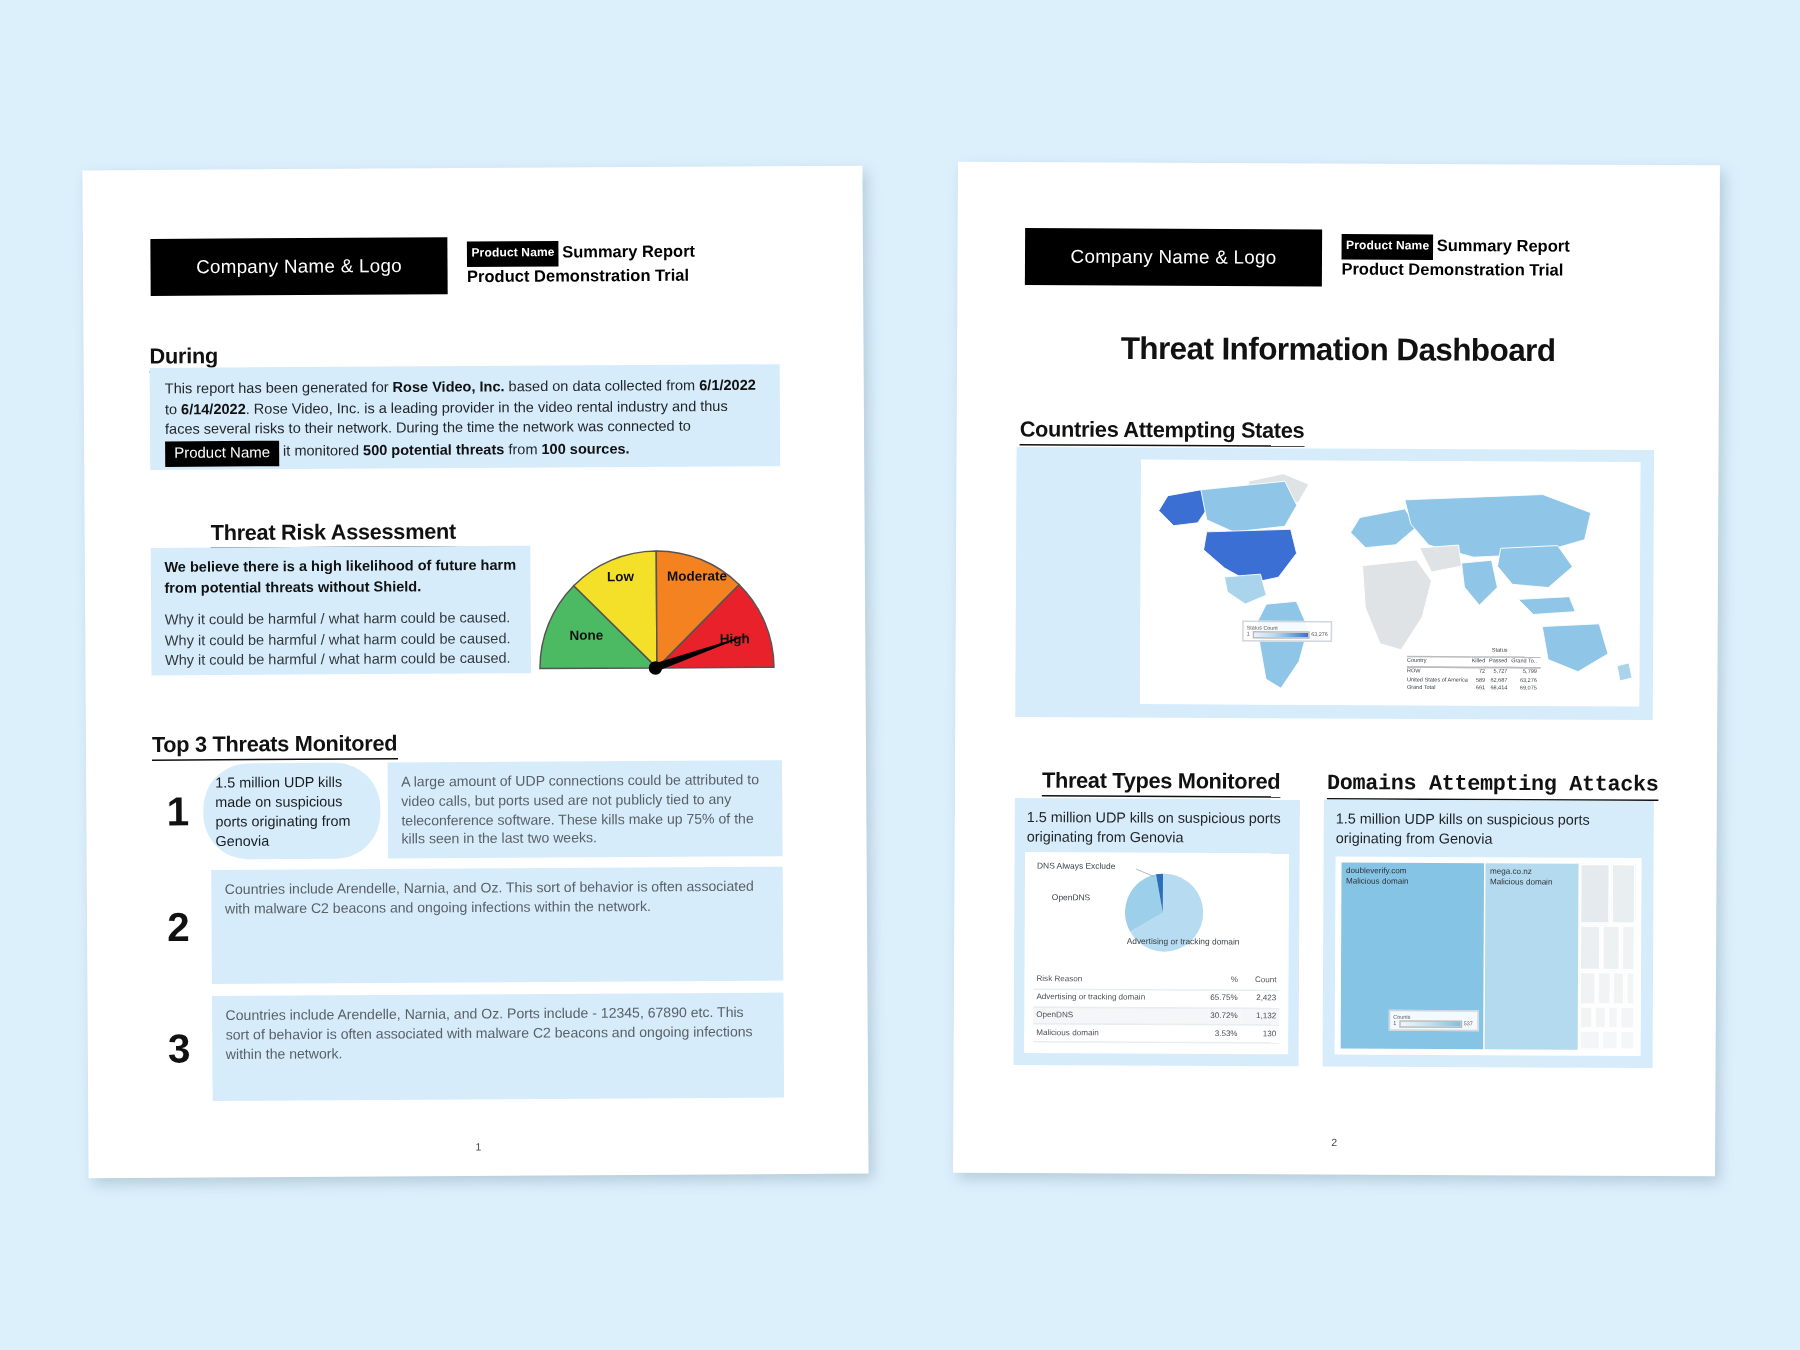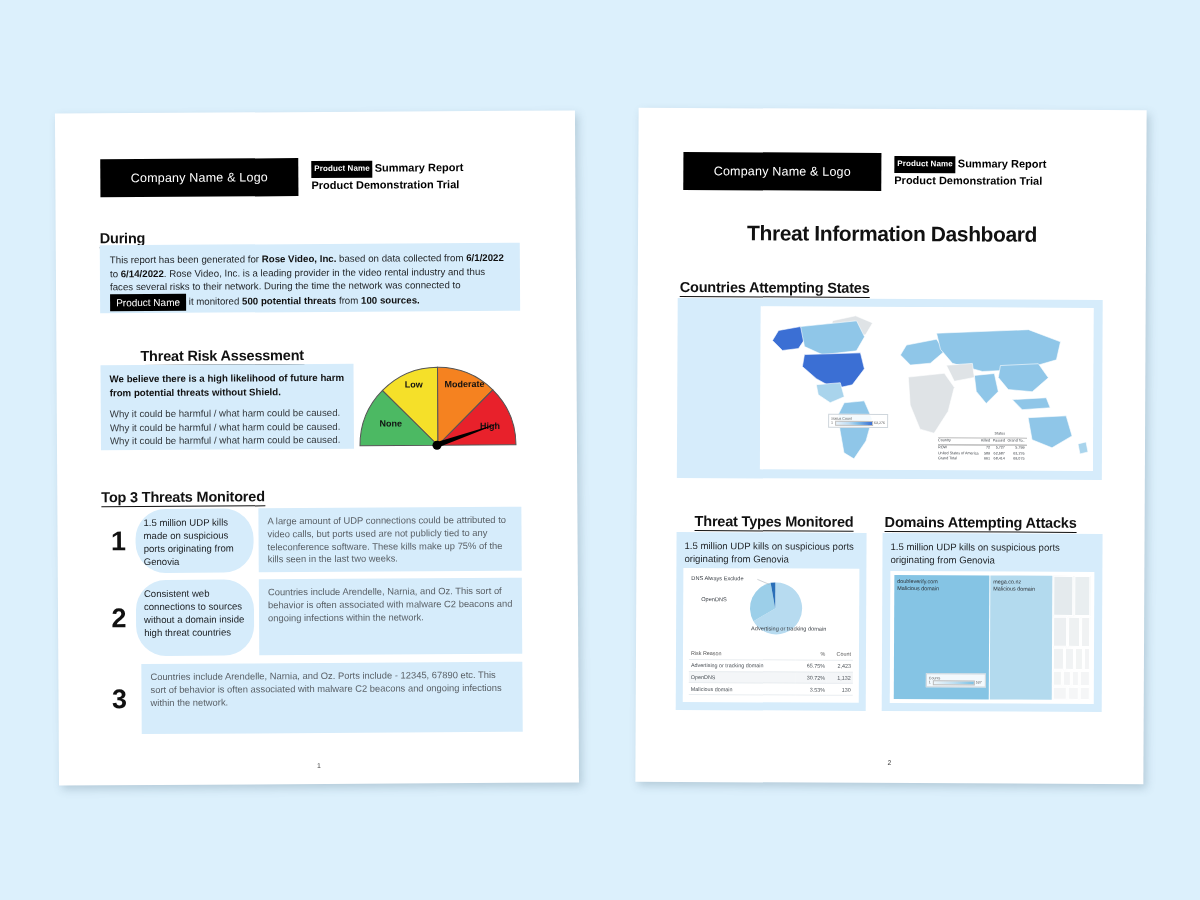--- a/index.html
+++ b/index.html
@@ -187,21 +187,20 @@
     </div>
 
     <div class="threat-row" style="left:44px;top:396px;width:420px;height:64px;">
       <div class="t-num">1</div>
       <div class="t-left">1.5 million UDP kills made on suspicious ports originating from Genovia</div>
       <div class="t-right">A large amount of UDP connections could be attributed to video calls, but ports used are not publicly tied to any teleconference software. These kills make up 75% of the kills seen in the last two weeks.</div>
     </div>
 
     <div class="threat-row" style="left:44px;top:467px;width:420px;height:76px;">
       <div class="t-num">2</div>
-      <div class="t-left">Consistent web connections to sources without a domain inside high threat countries</div>
       <div class="t-right">Countries include Arendelle, Narnia, and Oz. This sort of behavior is often associated with malware C2 beacons and ongoing infections within the network.</div>
     </div>
 
     <div class="threat-row" style="left:44px;top:551px;width:420px;height:70px;">
       <div class="t-num">3</div>
       <div class="t-right">Countries include Arendelle, Narnia, and Oz. Ports include - 12345, 67890 etc. This sort of behavior is often associated with malware C2 beacons and ongoing infections within the network.</div>
     </div>
 
     <div class="footer-num" style="top:650px;">1</div>
 
@@ -361,21 +360,21 @@
                 <td>Malicious domain</td>
                 <td class="num">3.53%</td>
                 <td class="num">130</td>
               </tr>
             </tbody>
           </table>
         </div>
       </div>
     </div>
 
-    <div style="position:absolute;left:248px;top:404px;">
+    <div style="position:absolute;left:248px;top:404px;font-family:Liberation Mono, monospace;">
       <span class="h-sec">Domains Attempting Attacks</span>
     </div>
 
     <div class="panel" style="left:246px;top:424px;width:220px;height:178px;">
       <div class="panel-text" style="position:absolute;left:8px;top:7px;width:204px;">1.5 million UDP kills on suspicious ports originating from Genovia</div>
 
       <div class="tm-card" style="left:8px;top:38px;width:204px;height:132px;">
         <div class="tm" style="left:4px;top:4px;width:196px;height:124px;">
           <div class="tm-cell" style="left:0;top:0;width:95px;height:124px;background:#85c4e4;">
             <div class="tm-lbl">

